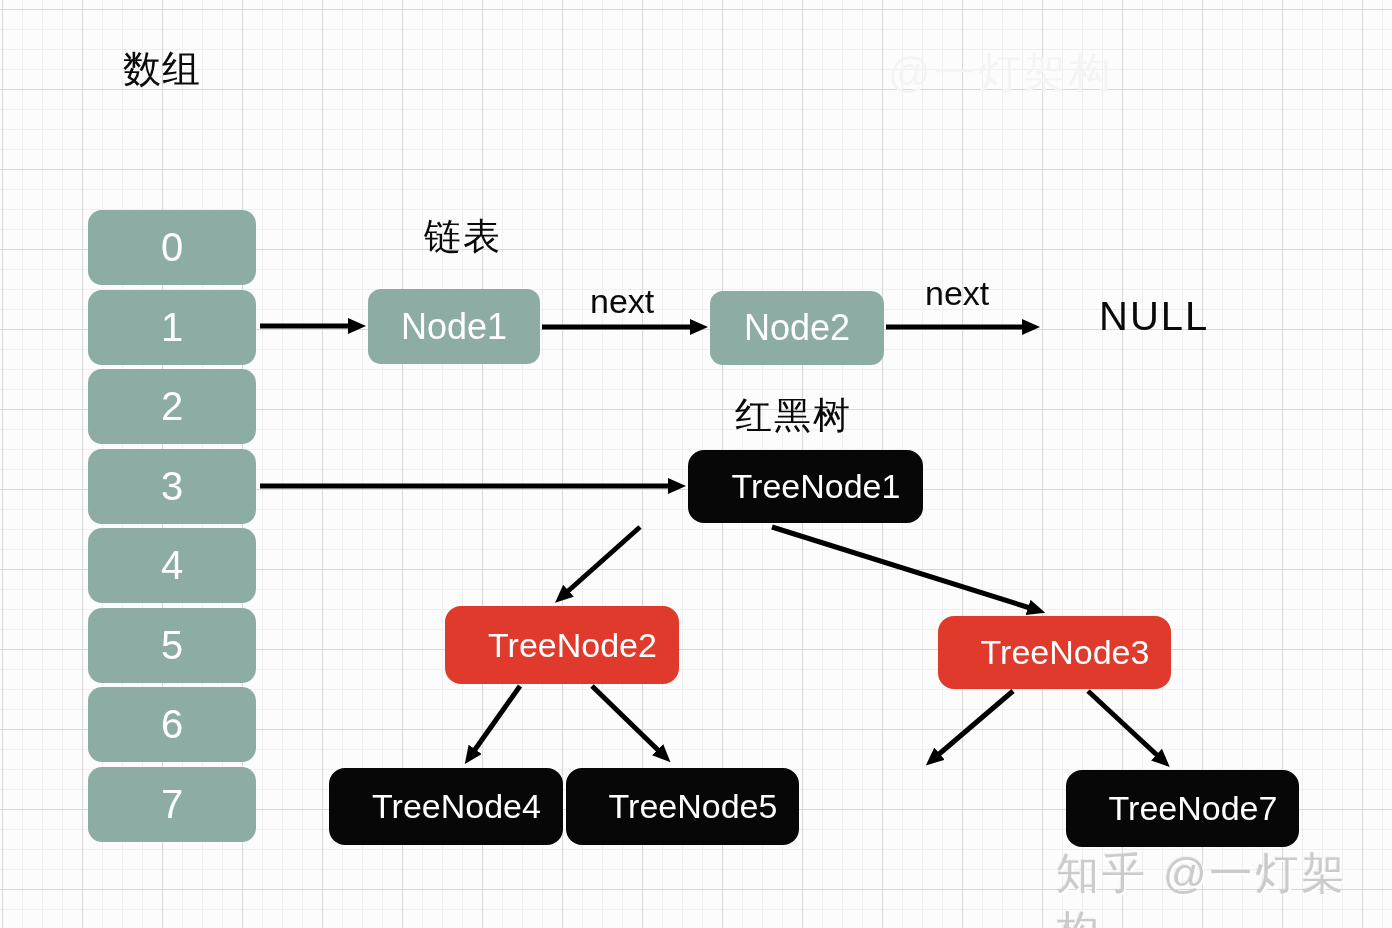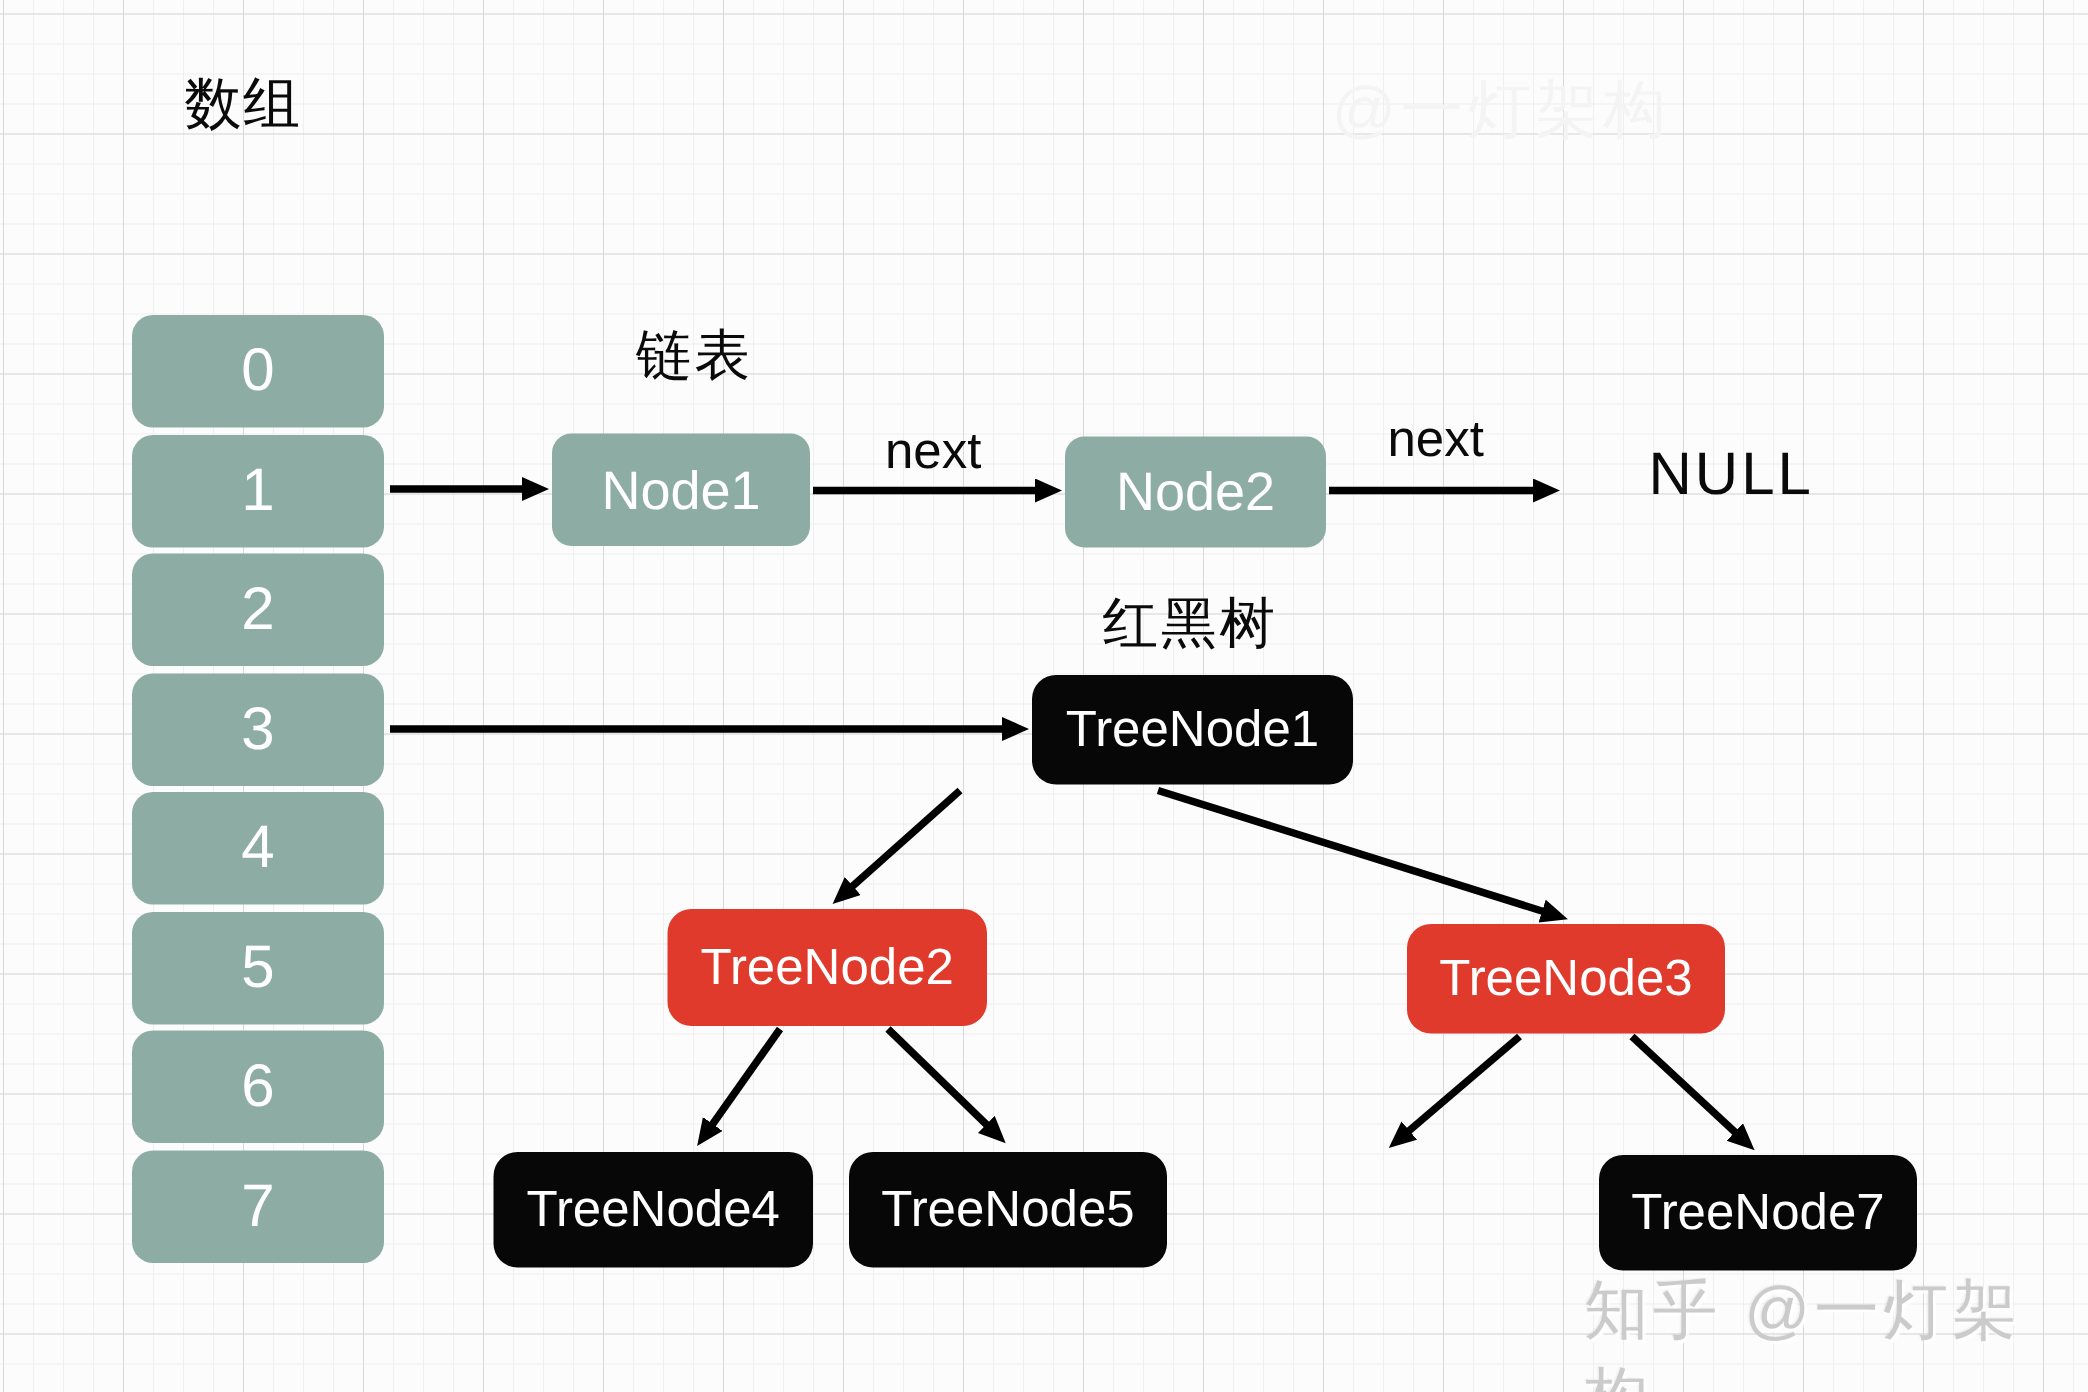--- a/index.html
+++ b/index.html
@@ -25,21 +25,21 @@
   .cell{
     left:88px;width:168px;height:75px;border-radius:14px;
     display:flex;align-items:center;justify-content:center;
     color:#fff;font-size:40px;font-weight:500;
   }
   .nodebox{
     display:flex;align-items:center;justify-content:center;
     color:#fff;font-weight:500;
   }
   .listnode{border-radius:13px;font-size:36px;}
-  .treenode{border-radius:16px;font-size:34px;}
+  .treenode{border-radius:16px;font-size:34px;padding-left:21px;}
   .edge-label{font-size:34px;font-weight:500;color:#0a0a0a;}
   .null-label{font-size:40px;font-weight:500;color:#0a0a0a;letter-spacing:2px;}
   .wm-top{font-size:42px;font-weight:500;letter-spacing:3px;}
   .wm-bottom{
     font-size:43px;font-weight:500;letter-spacing:3px;
     text-shadow:2px 2px 1px rgba(255,255,255,0.95),-1px -1px 1px rgba(0,0,0,0.05);
   }
   svg.arrows{position:absolute;left:0;top:0;pointer-events:none;}
 </style>
 </head>

